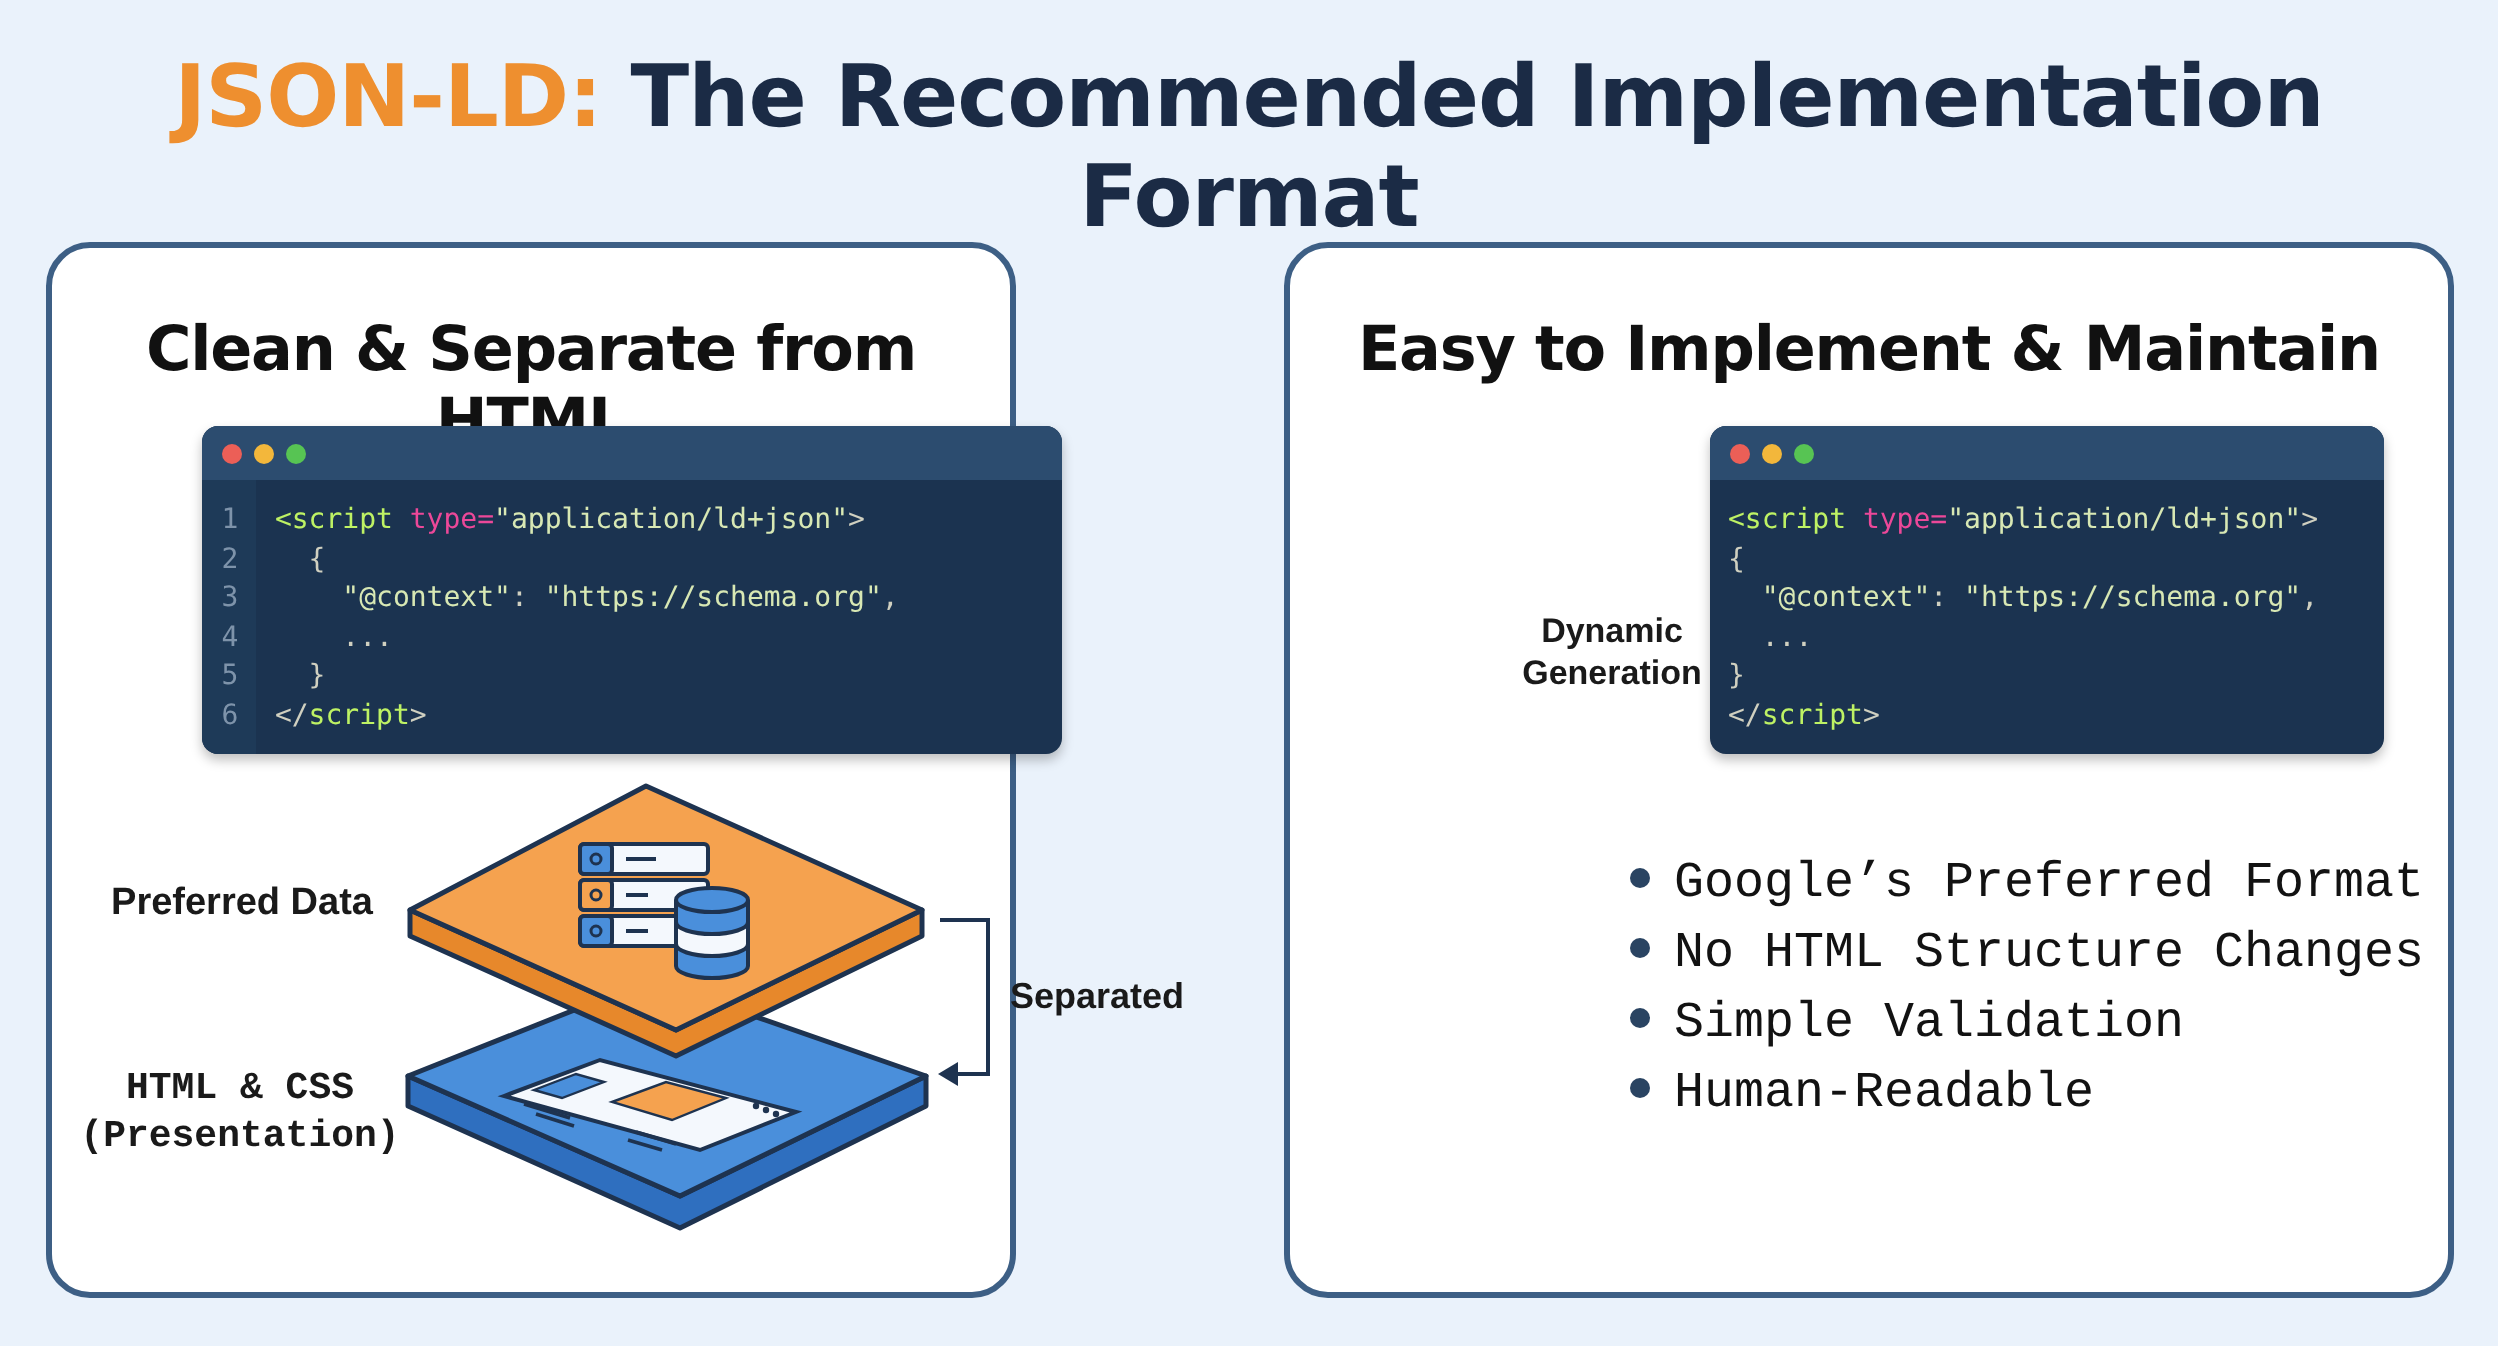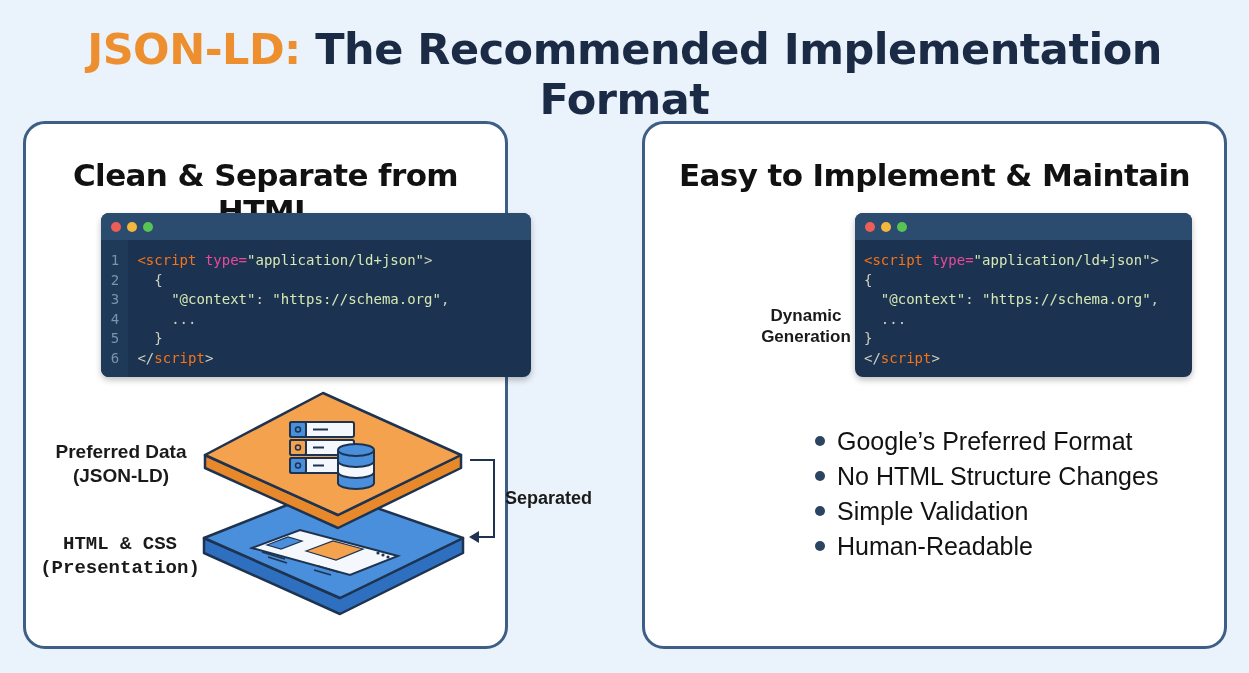--- a/index.html
+++ b/index.html
@@ -37,32 +37,32 @@
   .code .dot { position: absolute; top: 9px; width: 10px; height: 10px; border-radius: 50%; }
   .code .dot.r { left: 10px; background: #ec5f57; }
   .code .dot.y { left: 26px; background: #f3b73b; }
   .code .dot.g { left: 42px; background: #57c453; }
   .code .gutter {
     position: absolute; left: 0; top: 27px; bottom: 0; width: 27px; background: #1e3a58;
   }
   .code .lines { position: absolute; top: 38px; }
   .code .ln { height: 19.5px; line-height: 19.5px; white-space: pre; color: #e6e6d6; }
   .code .num { display: inline-block; width: 28px; text-align: center; color: #7e93aa; }
-  .tag { color: #f97316; }
+  .tag { color: #bef264; }
   .attr { color: #ec4899; }
   .str { color: #d8e8b4; }
   .dim { color: #d0d0c0; }
   .label {
     position: absolute; font-weight: bold; font-size: 19px; text-align: center;
     font-family: "Liberation Sans", sans-serif; color: #1a1a1a; line-height: 24px;
   }
   .bullets { position: absolute; left: 815px; top: 424px; }
   .bullet {
     font-size: 25px; height: 35px; line-height: 35px; color: #121212;
-    font-family: Liberation Sans, sans-serif; white-space: nowrap;
+    font-family: Liberation Mono, monospace; white-space: nowrap;
   }
   .bullet::before {
     content: ""; display: inline-block; width: 10px; height: 10px; border-radius: 50%;
     background: #2a4462; margin-right: 12px; vertical-align: middle; position: relative; top: -2px;
   }
   svg { position: absolute; overflow: visible; }
 </style>
 </head>
 <body>
 
@@ -170,21 +170,20 @@
   </g>
 
   <g>
     <rect x="913" y="597" width="14" height="32" rx="2" fill="#4a8fdb" stroke="#1e3350" stroke-width="2.5"></rect>
     <path d="M927 600 L936 592 L942 577 Q946 572 949 578 L948 592 L963 592 Q970 593 968 600 Q971 603 967 608 Q970 612 965 616 Q967 621 961 624 L945 629 L927 629 Z" fill="#f5a24f" stroke="#1e3350" stroke-width="2.5" stroke-linejoin="round"></path>
   </g>
 </svg>
 
 <div class="label" style="left:36px; top:440px; width:170px;">
   <div>Preferred Data</div>
-  <div>(JSON-LD)</div>
 </div>
 <div class="label" style="left:40px; top:532px; width:160px;font-family:Liberation Mono, monospace;">
   <div>HTML &amp; CSS</div>
   <div>(Presentation)</div>
 </div>
 <div class="label" style="left:505px; top:486px; font-size:18px;">Separated</div>
 
 <div class="panel right">
   <div class="panel-title">Easy to Implement &amp; Maintain</div>
 </div>

